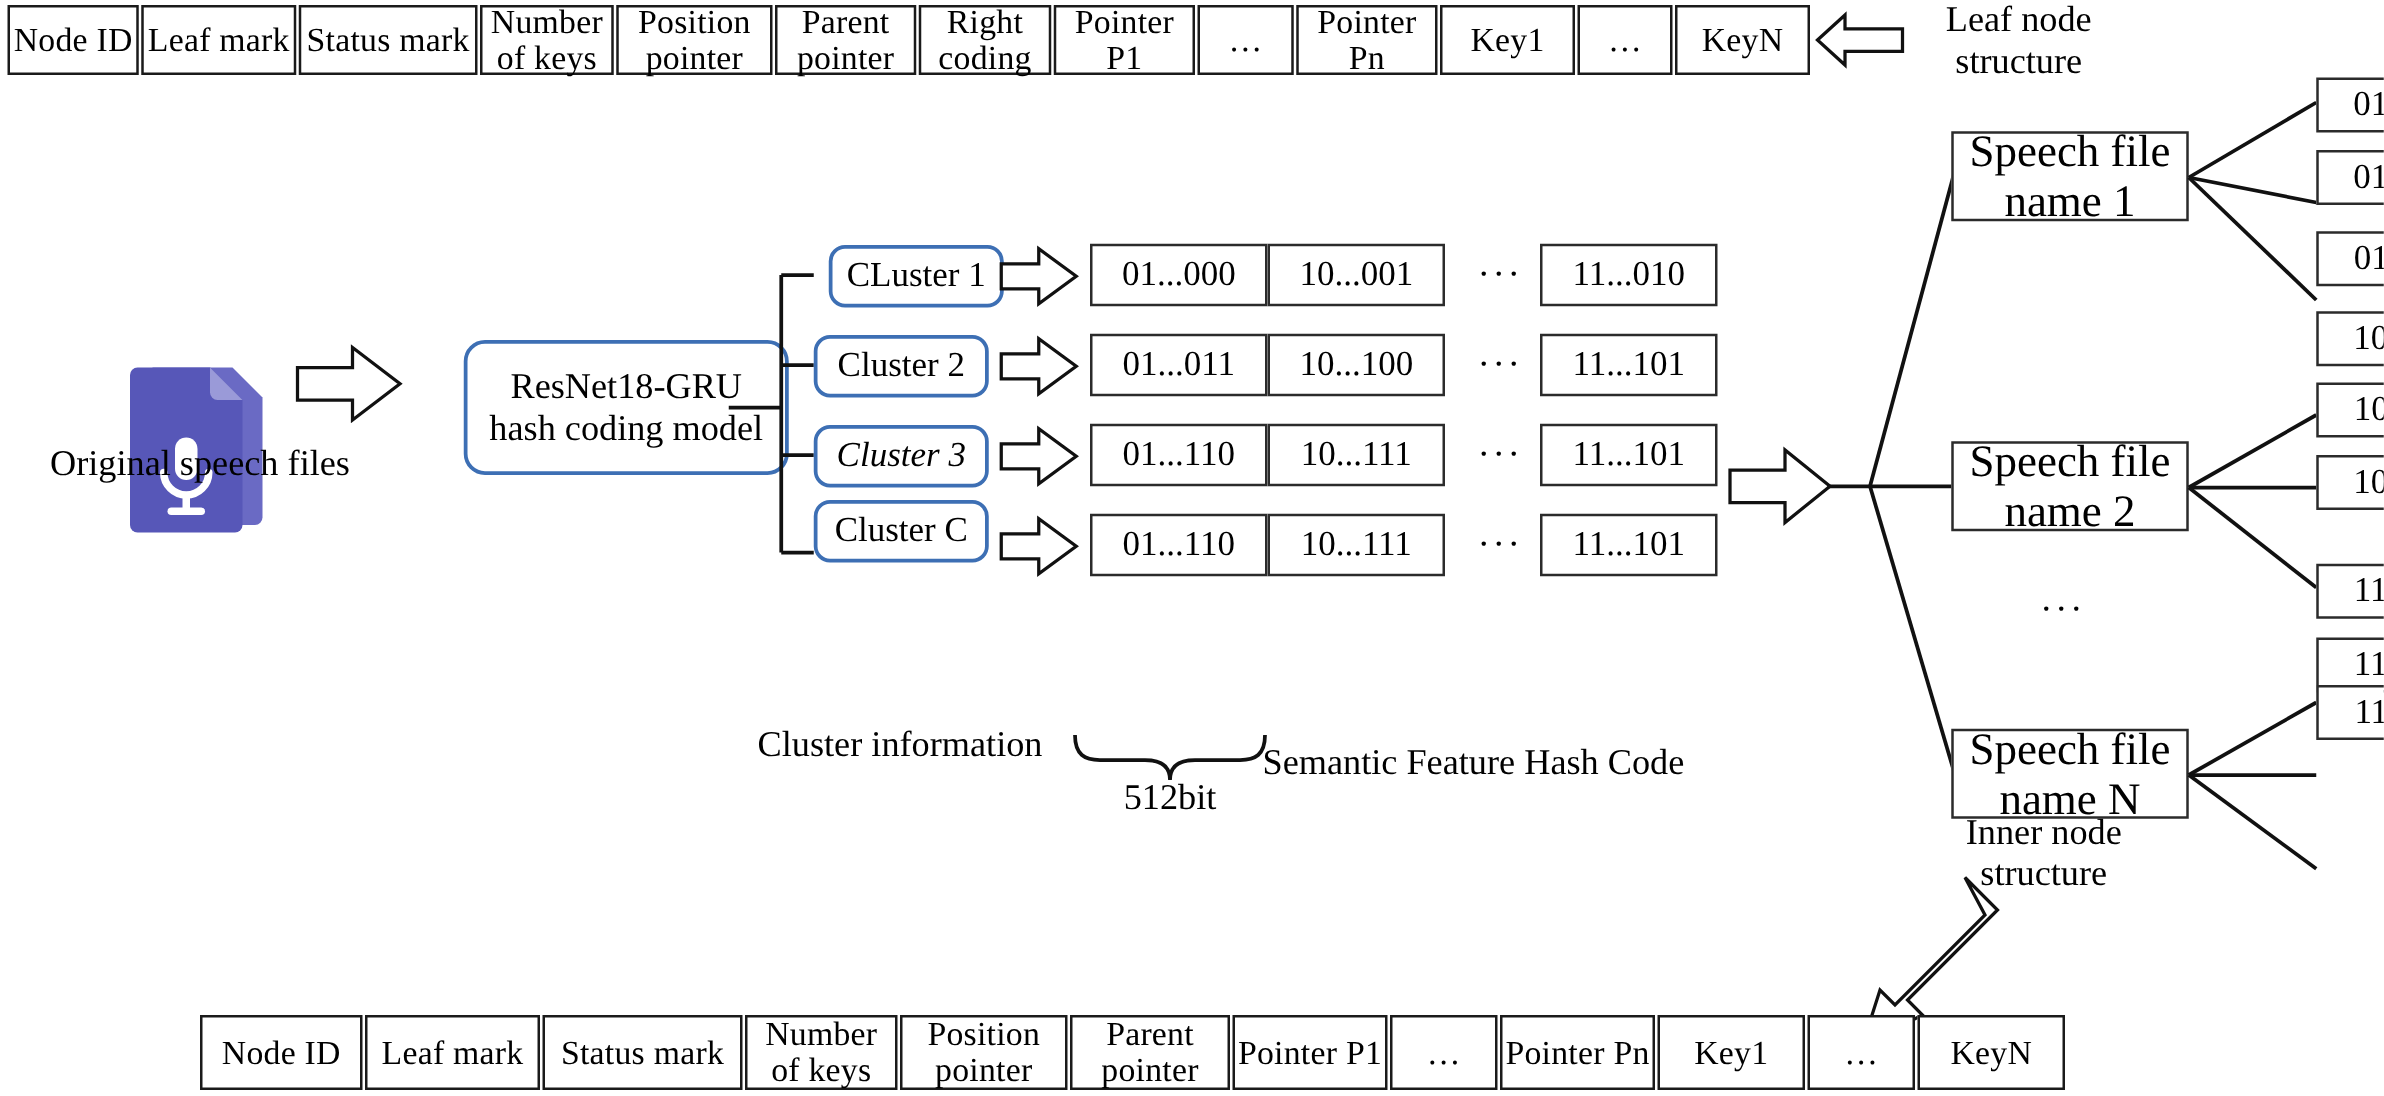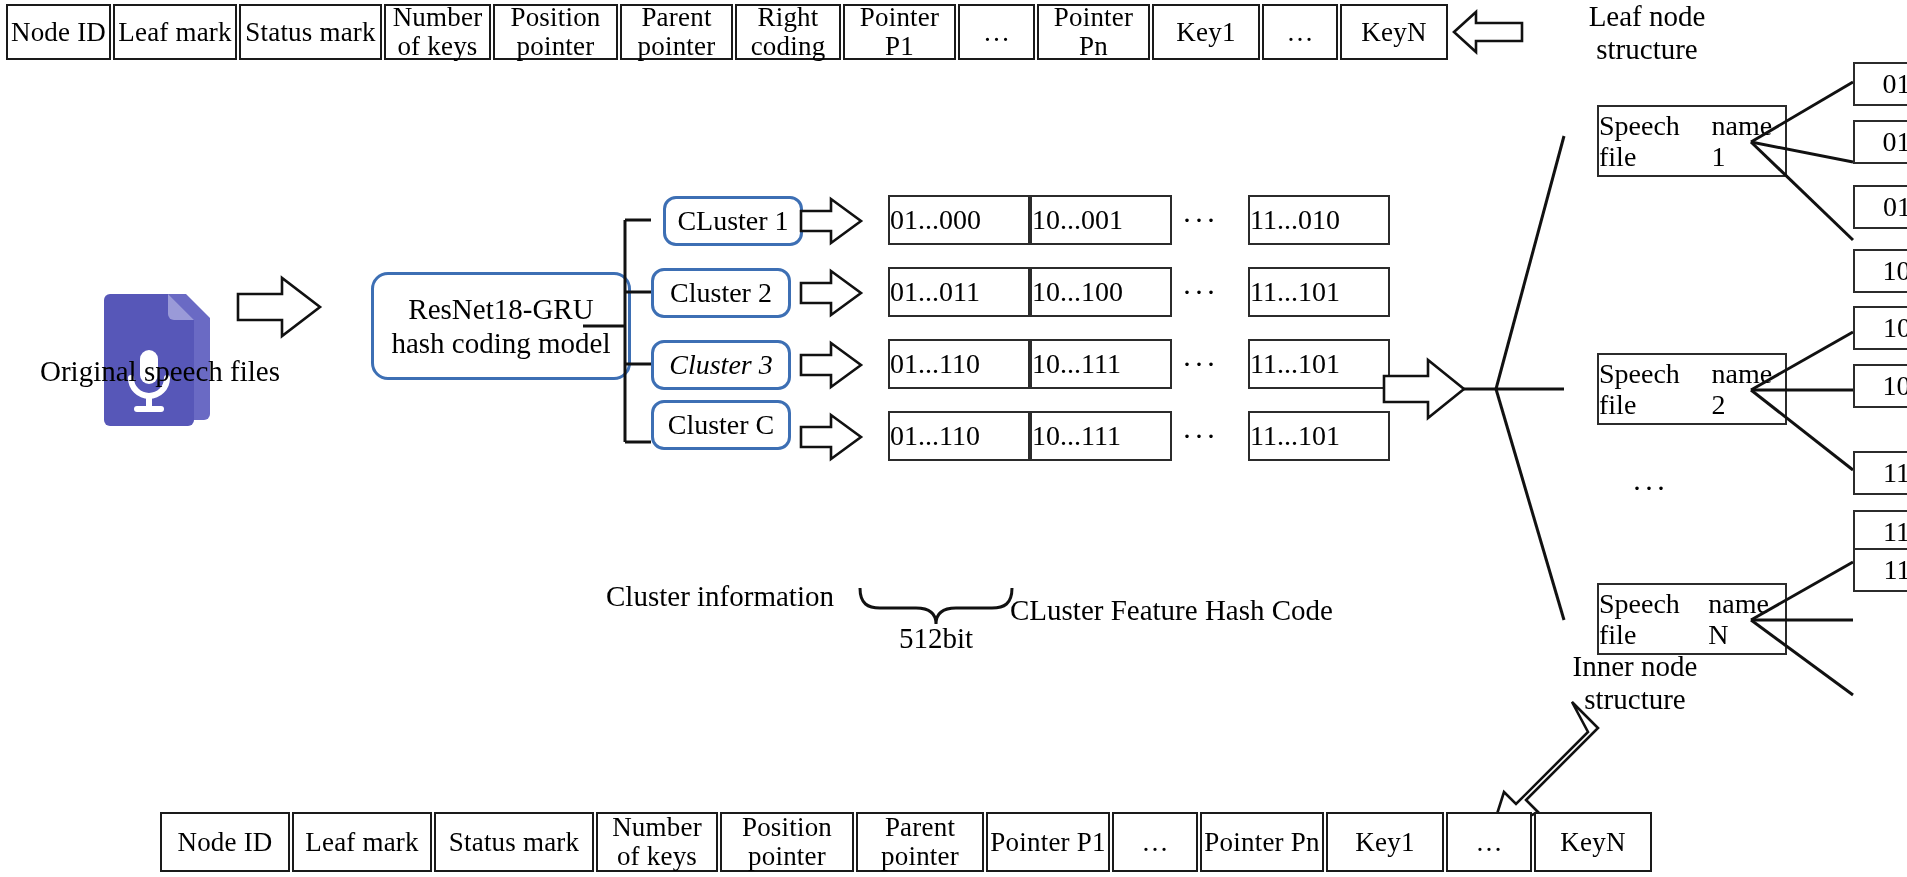--- a/index.html
+++ b/index.html
@@ -15,35 +15,34 @@
     display:flex;align-items:center;justify-content:center;
     text-align:center;line-height:1.04;
     font-size:27px;letter-spacing:.2px;
   }
   .cell.two-line{line-height:1.06;}
   .cell .ln{display:block;}
 
   .hashbox{
     position:absolute;box-sizing:border-box;
     border:2px solid #2b2b2b;background:#fff;
-    display:flex;align-items:center;
+    display:flex;align-items:center;justify-content:center;
     font-size:28px;
-    margin-left:16px;
   }
   .leafbox{
     position:absolute;box-sizing:border-box;
     border:2px solid #2b2b2b;background:#fff;
     display:flex;align-items:center;justify-content:center;
     font-size:28px;
   }
   .namebox{
     position:absolute;box-sizing:border-box;
     border:2px solid #2b2b2b;background:#fff;
-    display:flex;flex-direction:row;align-items:center;justify-content:center;
-    font-size:28px;line-height:1.12;margin-left:36px;
+    display:flex;flex-direction:column;align-items:center;justify-content:center;
+    font-size:36px;line-height:1.12;
   }
   .clusterbox{
     position:absolute;box-sizing:border-box;
     border:3px solid #3d6fb4;border-radius:13px;background:#fff;
     display:flex;align-items:center;justify-content:center;
     font-size:28px;
   }
   .modelbox{
     position:absolute;box-sizing:border-box;
     border:3px solid #3d6fb4;border-radius:17px;background:#fff;
@@ -111,21 +110,21 @@
       <span class="ln">…</span>
     </div>
   <div class="cell" style="left:1340px;top:4px; width:108px; height:56px;">
       <span class="ln">KeyN</span>
     </div>
 </div>
 
 <svg style="left:1452px;top:4px;width:72px;height:56px;">
   <polygon class="hollow" points="2,28 24,8 24,19 70,19 70,37 24,37 24,48"></polygon>
 </svg>
-<div class="plaintext" style="left:1532px;top:0px;width:230px;">Leaf node
+<div class="plaintext" style="left:1500px;top:0px;width:230px;">Leaf node
 structure</div>
 
 <div class="abs" style="left:98px;top:288px;width:120px;height:140px;">
   <svg style="left:0;top:0;width:120px;height:140px;">
 
     <path d="M24,6 L88,6 L112,30 L112,126 A6,6 0 0 1 106,132 L30,132 A6,6 0 0 1 24,126 Z" fill="#6a6ac4"></path>
 
     <path d="M6,4 A6,6 0 0 1 12,-2 L70,-2 L96,24 L96,124 A6,6 0 0 1 90,130 L12,130 A6,6 0 0 1 6,124 Z" transform="translate(0,8)" fill="#5757b8"></path>
 
     <path d="M70,6 L96,32 L76,32 A6,6 0 0 1 70,26 Z" fill="#9a9ad8"></path>
@@ -236,21 +235,21 @@
     <span>11...101</span>
   </div>
 
 <div class="plaintext" style="left:580px;top:580px;width:280px;">Cluster information</div>
 
 <svg style="left:858px;top:586px;width:160px;height:40px;">
   <path class="stroke" d="M2,2 C2,18 10,22 22,22 L58,22 C70,22 78,26 78,38 C78,26 86,22 98,22 L134,22 C146,22 154,18 154,2" stroke-width="2.6"></path>
 </svg>
 <div class="plaintext" style="left:856px;top:622px;width:160px;">512bit</div>
 
-<div class="plaintext" style="left:1010px;top:594px;width:380px;text-align:left;">CLuster Feature Hash Code</div>
+<div class="plaintext" style="left:1010px;top:594px;width:380px;text-align:left;">Semantic Feature Hash Code</div>
 
 <svg style="left:1382px;top:358px;width:84px;height:62px;">
   <polygon class="hollow" points="2,18 46,18 46,2 82,31 46,60 46,44 2,44"></polygon>
 </svg>
 
 <svg style="left:1460px;top:120px;width:240px;height:520px;">
   <path class="stroke" d="M2,269 L36,269"></path>
   <path class="stroke" d="M36,269 L104,16"></path>
   <path class="stroke" d="M36,269 L104,269"></path>
   <path class="stroke" d="M36,269 L104,500"></path>

